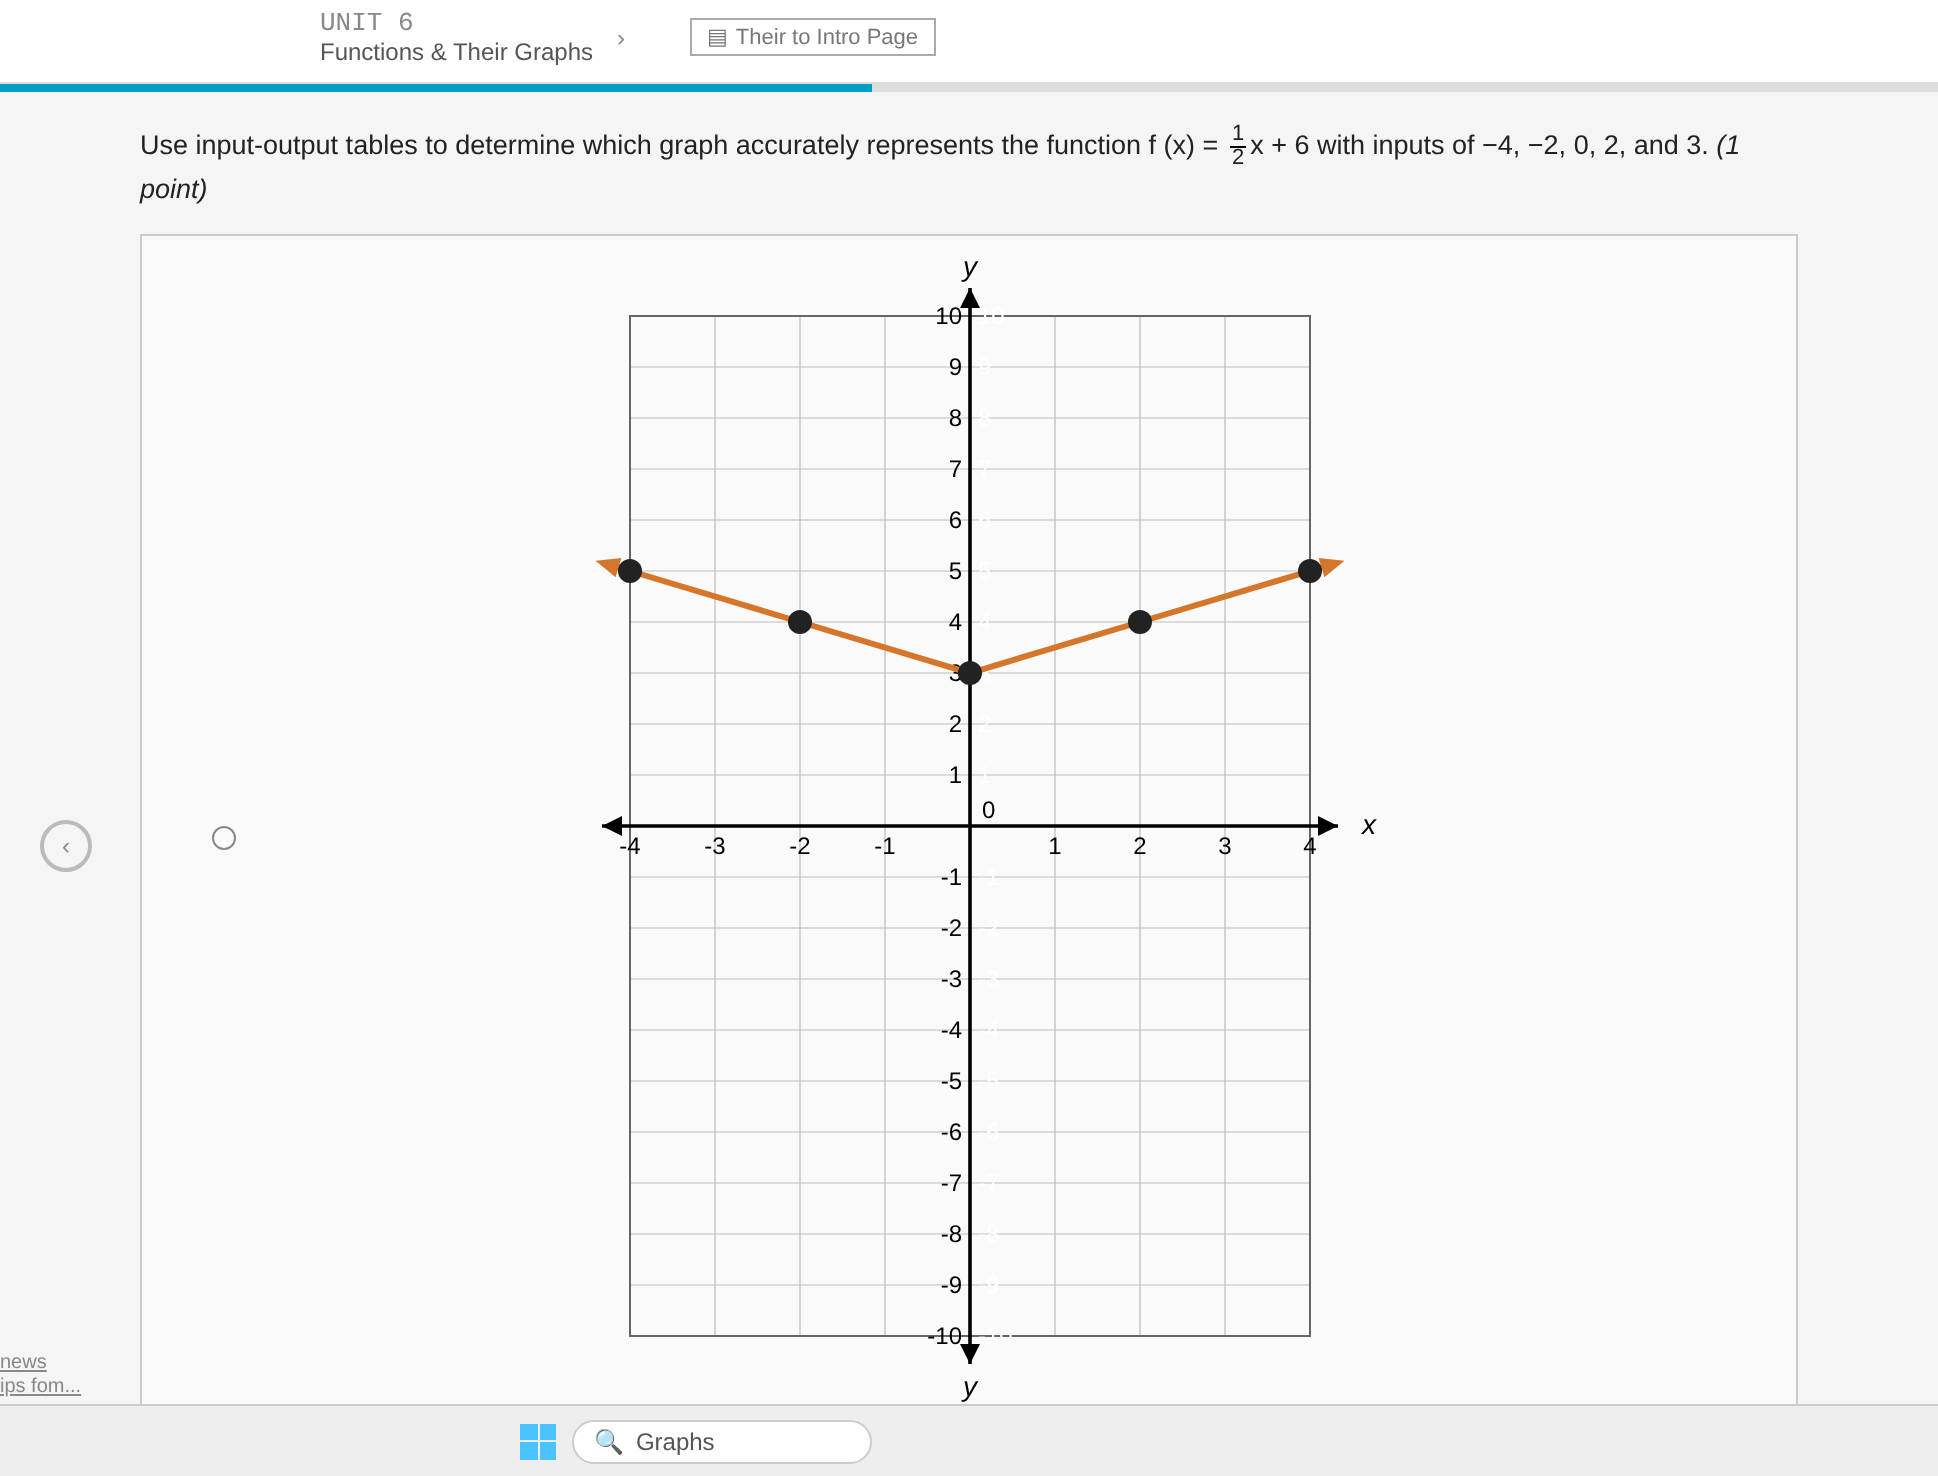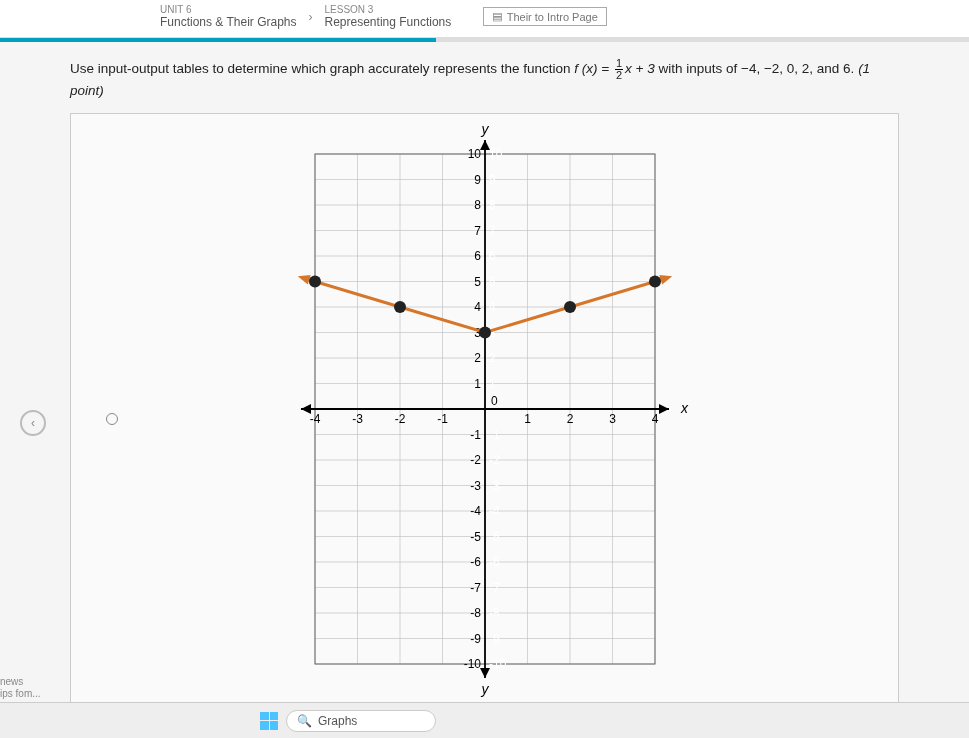--- a/index.html
+++ b/index.html
@@ -1,67 +1,63 @@
 <!DOCTYPE html>
 <html><head>
 <meta charset="utf-8">
 <style>
 * { box-sizing: border-box; margin: 0; padding: 0; }
 body { font-family: Arial, sans-serif; background: #f5f5f5; width: 969px; height: 738px; overflow: hidden; position: relative; }
 .top-nav { background: #fff; padding: 4px 0 8px 160px; border-bottom: 1px solid #ddd; display: flex; align-items: center; gap: 12px; font-size: 12px; color: #555; }
-.unit-label { font-size: 10px; color: #888; text-transform: uppercase; }
+.unit-label { font-size: 13px; color: #888; text-transform: uppercase; font-family: Liberation Mono, monospace; }
 .breadcrumb-sep { color: #888; }
 .back-btn { border: 1px solid #aaa; padding: 2px 8px; font-size: 11px; color: #777; margin-left: 20px; display: flex; align-items: center; gap: 4px; }
 .progress-bar { height: 4px; background: #ddd; position: relative; }
 .progress-fill { background: #00a0c0; height: 100%; width: 45%; }
 .main { padding: 16px 70px 0 70px; }
 .question { font-size: 13.5px; color: #222; margin-bottom: 12px; line-height: 1.5; }
-.question .math { font-style: italic; }
+.question .math { }
 .question .fraction { display: inline-block; vertical-align: middle; text-align: center; font-size: 11px; line-height: 1; margin: 0 2px; }
 .question .fraction .num { border-bottom: 1px solid #000; display: block; padding: 0 1px; }
 .question .fraction .den { display: block; padding: 0 1px; }
 .question .points { font-style: italic; }
 .graph-wrap { border: 1px solid #ccc; background: #fafafa; padding: 10px; display: flex; justify-content: center; }
 .left-ctrl { position: absolute; left: 20px; top: 410px; width: 26px; height: 26px; border: 2px solid #bbb; border-radius: 50%; display: flex; align-items: center; justify-content: center; color: #888; font-size: 12px; }
 .radio { position: absolute; left: 106px; top: 413px; width: 12px; height: 12px; border: 1.5px solid #888; border-radius: 50%; }
 .taskbar { position: absolute; bottom: 0; left: 0; right: 0; height: 36px; background: #eee; border-top: 1px solid #ccc; display: flex; align-items: center; padding-left: 260px; gap: 8px; }
 .win-logo { width: 18px; height: 18px; display: grid; grid-template-columns: 1fr 1fr; grid-template-rows: 1fr 1fr; gap: 1px; }
 .win-logo span:nth-child(1){background:#4cc2ff;} .win-logo span:nth-child(2){background:#4cc2ff;}
 .win-logo span:nth-child(3){background:#4cc2ff;} .win-logo span:nth-child(4){background:#4cc2ff;}
 .search-box { display: flex; align-items: center; gap: 6px; background: #fff; border: 1px solid #ccc; border-radius: 14px; padding: 3px 10px; font-size: 12px; color: #555; width: 150px; }
-.bottom-left-label { position: absolute; left: 0; bottom: 38px; font-size: 10px; color: #888; line-height: 1.2; }
+.bottom-left-label { position: absolute; left: 0; bottom: 38px; font-size: 10px; color: #888; line-height: 1.2; text-decoration: underline; }
 svg text { font-family: Arial; }
 </style>
 </head>
 <body>
 
 <div class="top-nav">
   <div>
     <div class="unit-label">UNIT 6</div>
     <div>Functions &amp; Their Graphs</div>
   </div>
   <div class="breadcrumb-sep">›</div>
-  <div>
-    <div class="unit-label">LESSON 3</div>
-    <div>Representing Functions</div>
-  </div>
   <div class="back-btn">
     <span>▤</span>
     <span>Their to Intro Page</span>
   </div>
 </div>
 <div class="progress-bar">
   <div class="progress-fill"></div>
 </div>
 
 <div class="main">
   <div class="question">
     <span>Use input-output tables to determine which graph accurately represents the function </span>
-    <span class="math">f (x) = </span><span class="fraction"><span class="num">1</span><span class="den">2</span></span><span class="math">x + 3</span>
-    <span> with inputs of −4, −2, 0, 2, and 6. </span>
+    <span class="math">f (x) = </span><span class="fraction"><span class="num">1</span><span class="den">2</span></span><span class="math">x + 6</span>
+    <span> with inputs of −4, −2, 0, 2, and 3. </span>
     <span class="points">(1 point)</span>
   </div>
 
   <div class="graph-wrap">
     <svg id="chart-svg" width="420" height="580">
         <line x1="40" y1="540" x2="40" y2="30" stroke="#bbb" stroke-width="0.6"></line>
         <line x1="82.5" y1="540" x2="82.5" y2="30" stroke="#bbb" stroke-width="0.6"></line>
         <line x1="125" y1="540" x2="125" y2="30" stroke="#bbb" stroke-width="0.6"></line>
         <line x1="167.5" y1="540" x2="167.5" y2="30" stroke="#bbb" stroke-width="0.6"></line>
         <line x1="210" y1="540" x2="210" y2="30" stroke="#bbb" stroke-width="0.6"></line>

